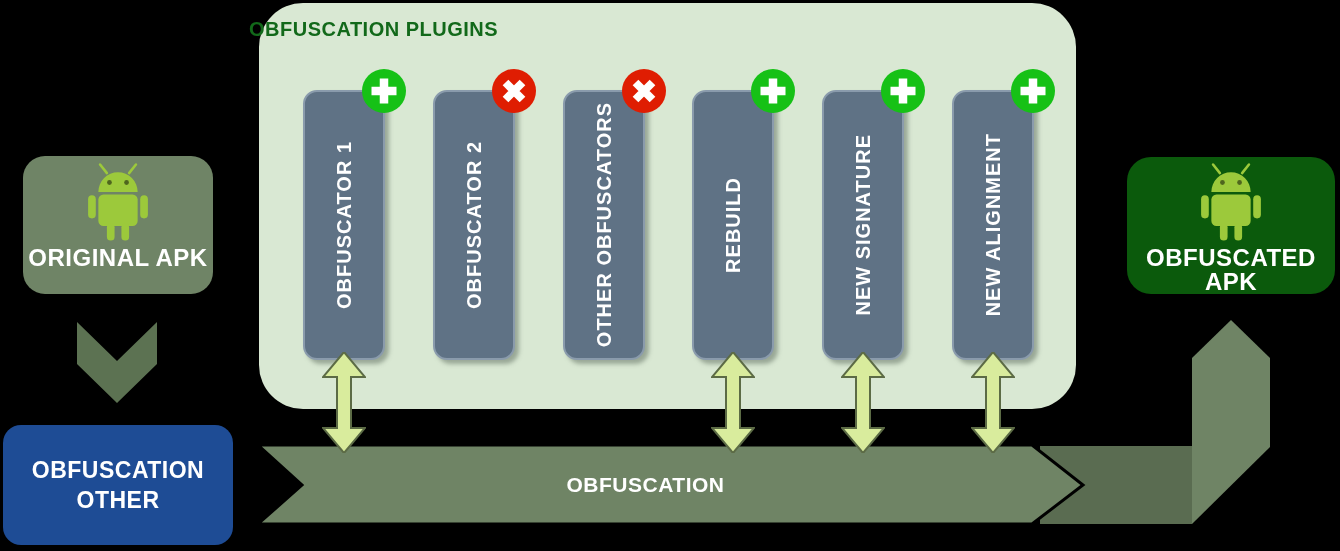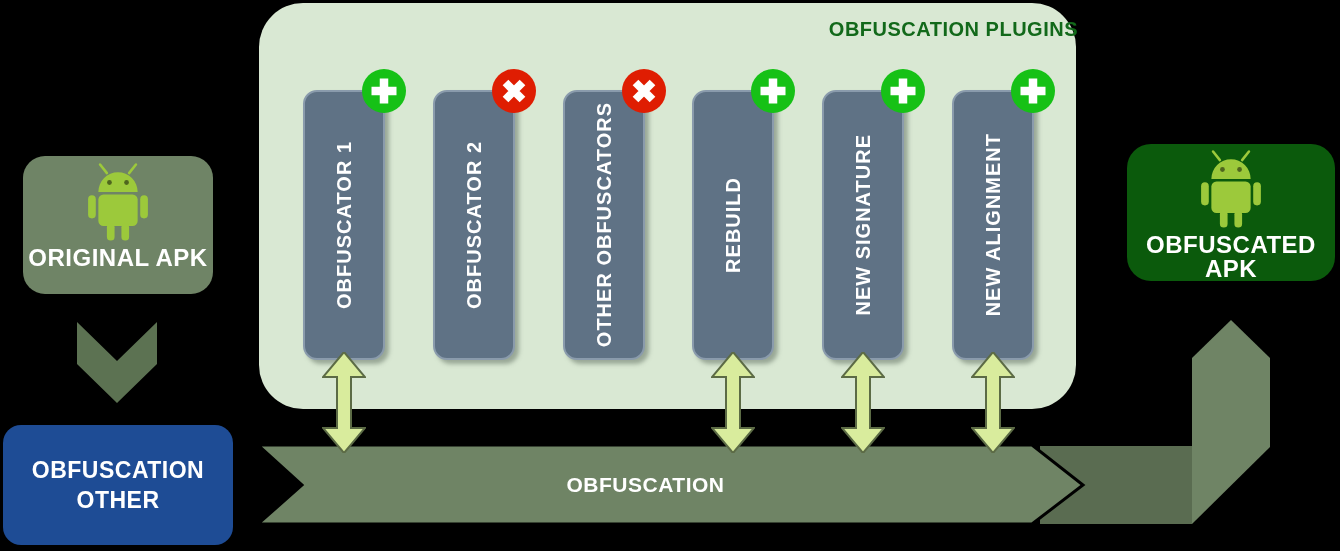--- a/index.html
+++ b/index.html
@@ -29,21 +29,21 @@
     display:flex;flex-direction:column;align-items:center;justify-content:center;
   }
   .object-box .line{color:#fff;font-weight:bold;font-size:23px;line-height:30px;text-align:center;letter-spacing:.5px;}
 
   
   .panel{
     left:259px;top:3px;width:817px;height:406px;
     background:#D9E8D3;border-radius:44px;z-index:1;
   }
   .panel-title{
-    left:261px;top:18px;width:817px;text-align:right;z-index:2;
+    left:249px;top:18px;width:817px;text-align:left;z-index:2;
     color:#12691A;font-weight:bold;font-size:20px;letter-spacing:.5px;
   }
   .pill{
     position:absolute;top:90px;width:82px;height:270px;
     background:#5F7285;border:2px solid #8A9BAC;box-sizing:border-box;
     border-radius:14px;z-index:3;
     box-shadow:4px 4px 4px rgba(100,115,100,.55);
     display:flex;align-items:center;justify-content:center;
   }
   .pill-label{
@@ -64,21 +64,21 @@
   .shapes{left:0;top:0;z-index:2;}
   .connector{position:absolute;top:352px;z-index:5;}
 
   .pipeline-label{
     left:258px;top:473px;width:775px;text-align:center;z-index:4;
     color:#fff;font-weight:bold;font-size:21px;letter-spacing:.5px;
   }
 
   
   .obfuscated-box{
-    left:1127px;top:144px;width:208px;height:137px;
+    left:1127px;top:157px;width:208px;height:137px;
     background:#0B5A0C;border-radius:24px;z-index:3;
     display:flex;flex-direction:column;align-items:center;justify-content:flex-start;
   }
   .obfuscated-box .robot{margin-top:5px;}
   .obfuscated-box .apk-label{margin-top:2px;}
 </style>
 </head>
 <body>
 
 <svg class="abs shapes" width="1340" height="551" viewBox="0 0 1340 551">

